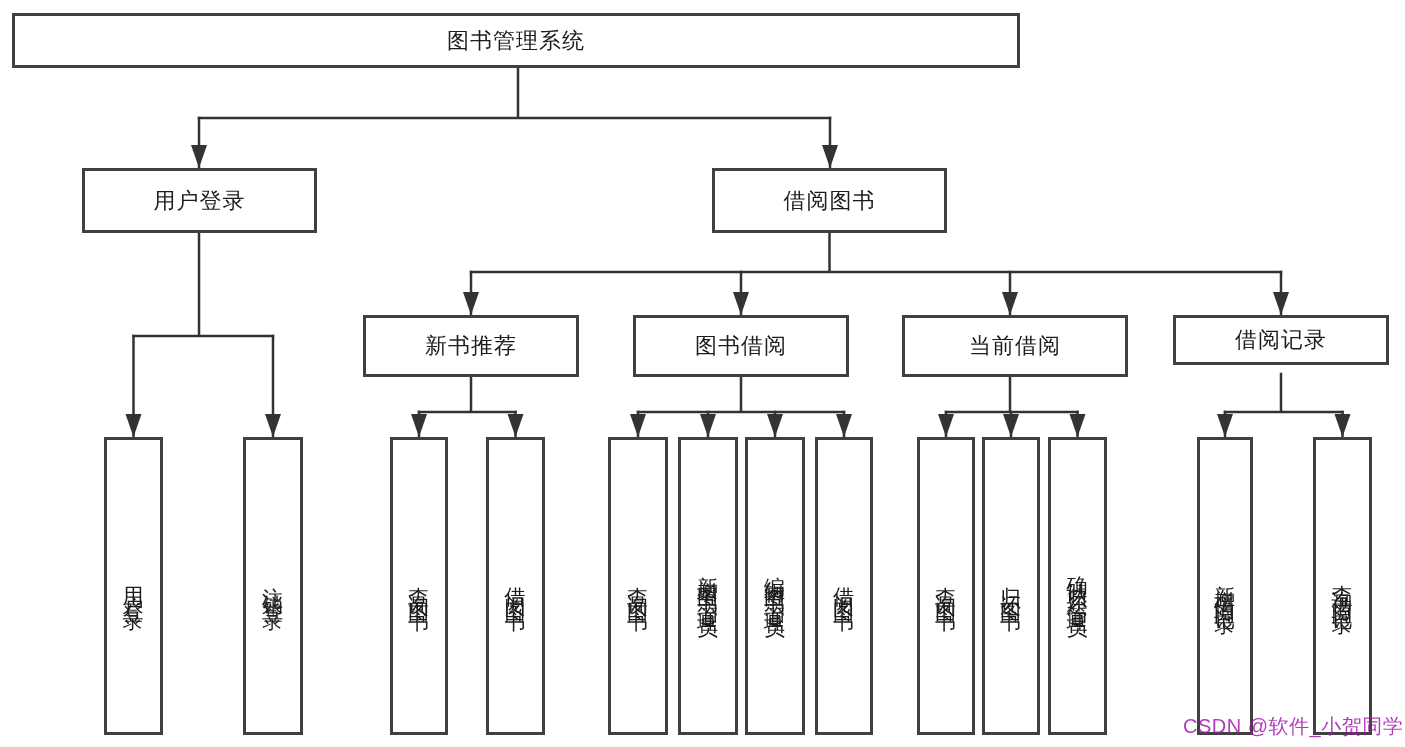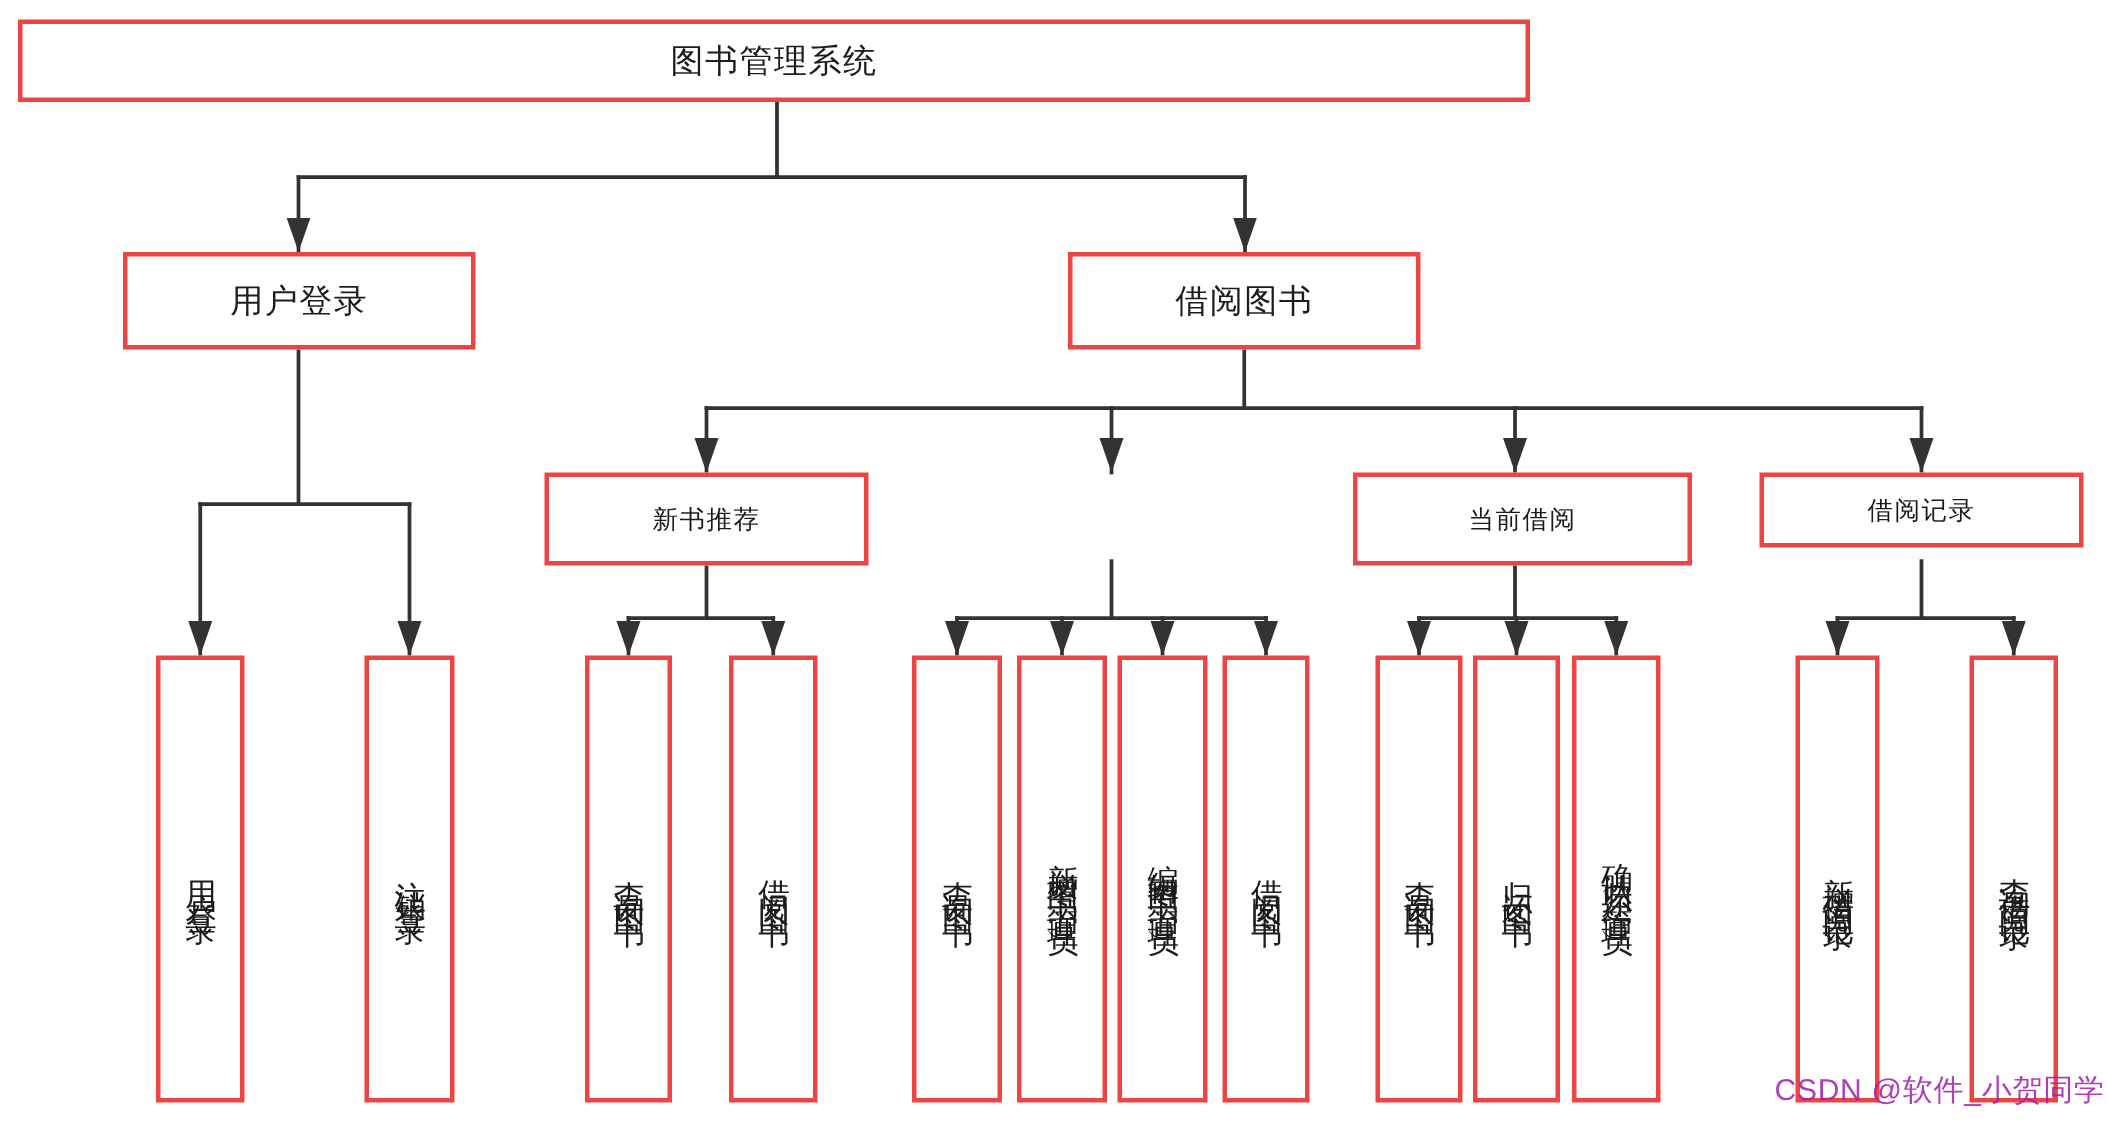--- a/index.html
+++ b/index.html
@@ -11,29 +11,29 @@
     overflow:hidden;
   }
   .connector-layer {
     position:absolute; left:0; top:0;
     width:1405px; height:747px;
   }
   .box {
     position:absolute;
     box-sizing:border-box;
     background:#ffffff;
-    border:3px solid #ef4444;
+    border:3px solid #404040;
     color:#1c1c1c;
     display:flex;
     align-items:center;
     justify-content:center;
     text-align:center;
   }
   .h-box { font-size:22px; letter-spacing:1px; }
-  .l3 { font-size:17px; }
+  .l3 { font-size:22px; }
   .v-box {
     writing-mode:vertical-rl;
     text-orientation:mixed;
     font-size:21px;
     letter-spacing:8px;
     line-height:1.1;
   }
   .v-box.long { letter-spacing:6px; }
   .watermark {
     position:absolute;
@@ -92,20 +92,21 @@
       <line x1="1342.5" y1="412" x2="1342.5" y2="437" marker-end="url(#arw)"></line>
     </g>
   </svg>
 
   <div class="box h-box" style="left:12px; top:13px; width:1008px; height:55px;">图书管理系统</div>
 
   <div class="box h-box" style="left:82px; top:168px; width:235px; height:65px;">用户登录</div>
   <div class="box h-box" style="left:712px; top:168px; width:235px; height:65px;">借阅图书</div>
 
   <div class="box h-box l3" style="left:363px; top:315px; width:216px; height:62px;">新书推荐</div>
+  <div class="box h-box l3" style="left:633px; top:315px; width:216px; height:62px;">图书借阅</div>
   <div class="box h-box l3" style="left:902px; top:315px; width:226px; height:62px;">当前借阅</div>
   <div class="box h-box l3" style="left:1173px; top:315px; width:216px; height:50px;">借阅记录</div>
 
   <div class="box v-box" style="left:104px; top:437px; width:59px; height:298px;">用户登录</div>
   <div class="box v-box" style="left:243px; top:437px; width:60px; height:298px;">注销登录</div>
 
   <div class="box v-box" style="left:390px; top:437px; width:58px; height:298px;">查询图书</div>
   <div class="box v-box" style="left:486px; top:437px; width:59px; height:298px;">借阅图书</div>
 
   <div class="box v-box" style="left:608px; top:437px; width:60px; height:298px;">查询图书</div>

